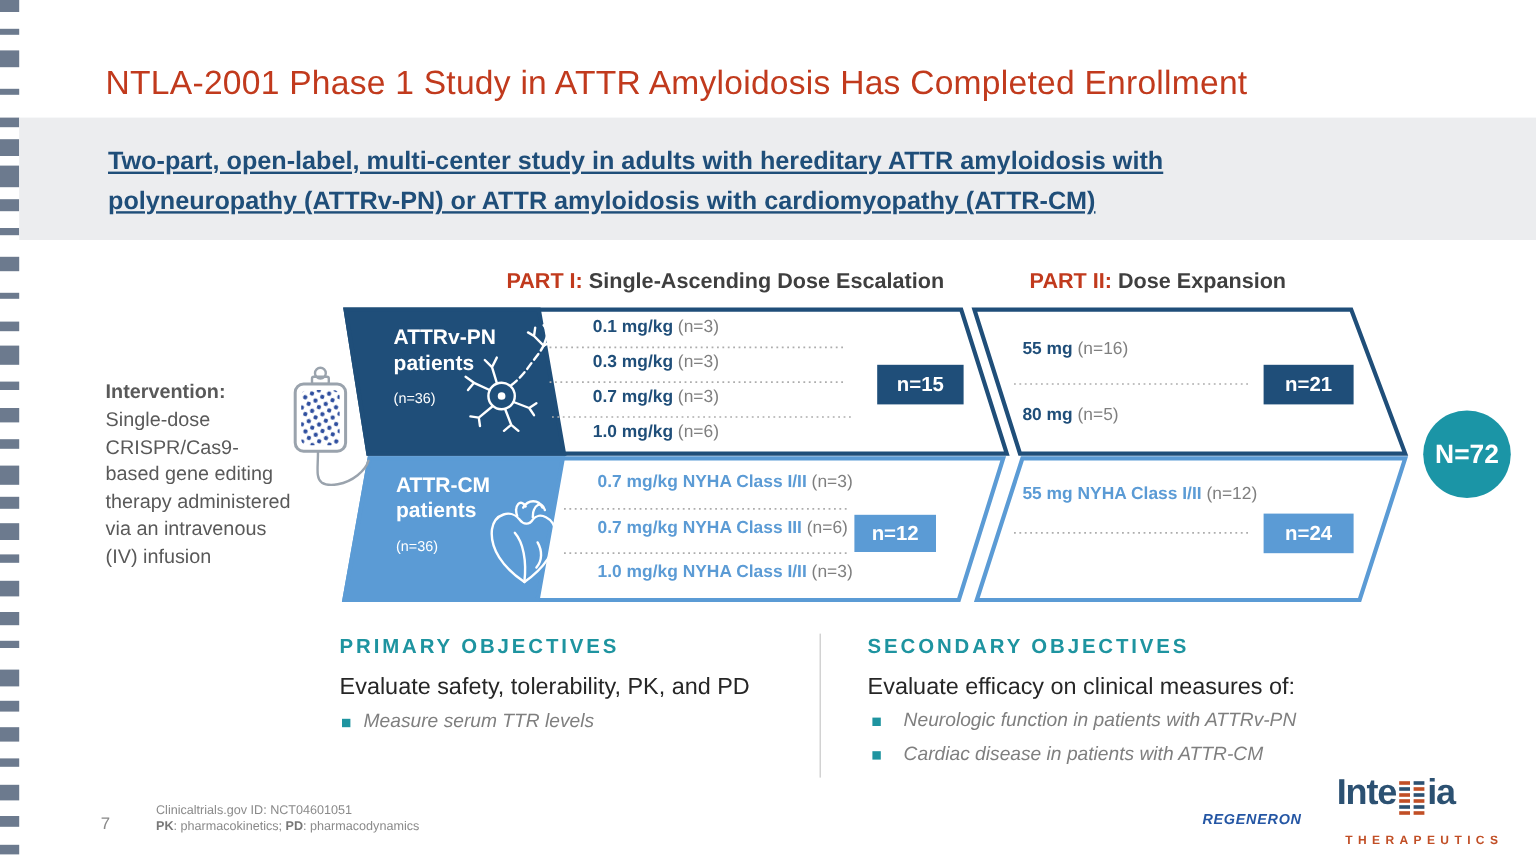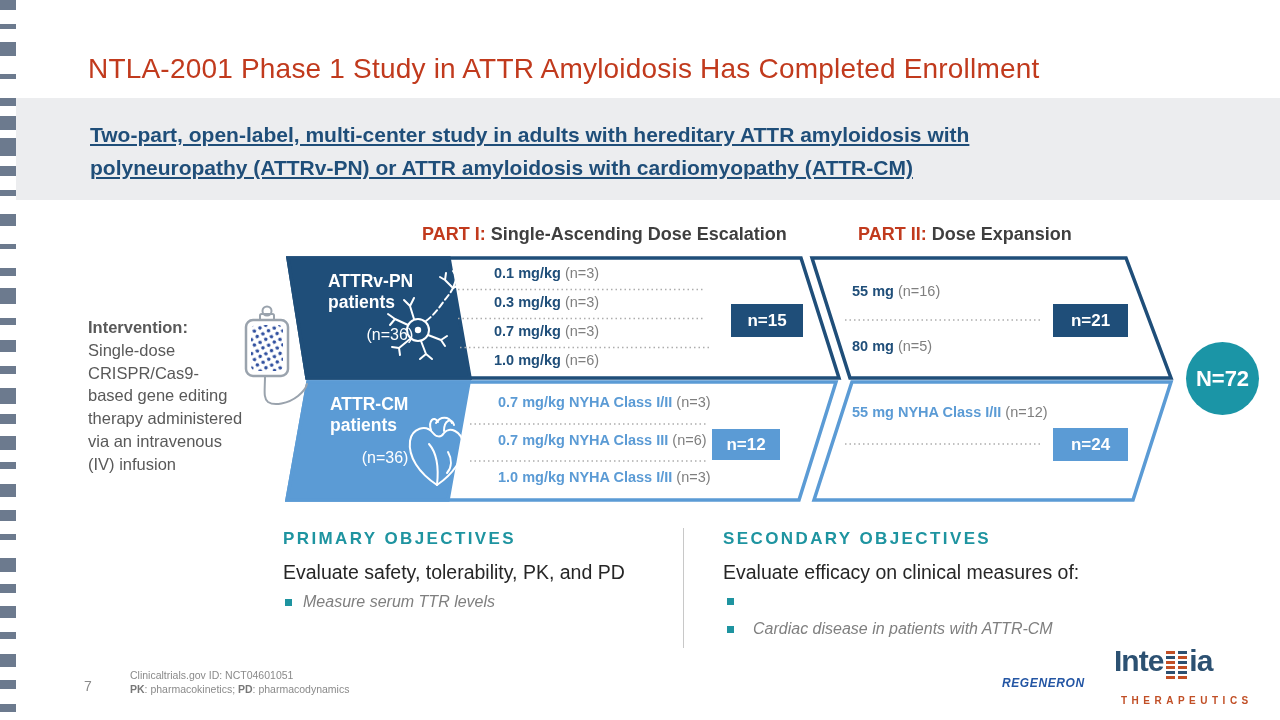--- a/index.html
+++ b/index.html
@@ -19,21 +19,21 @@
   .part-header{top:224px;font-size:18px;font-weight:bold;color:#3F3F3F;}
   .part-header .red{color:#C13A1D;}
   .ph1{left:422px;} .ph2{left:858px;}
   
   .dose{height:22px;font-size:14.5px;white-space:nowrap;}
   .dose .d{font-weight:bold;}
   .dose .navy{color:#1F4E79;} .dose .lblue{color:#5B9BD5;}
   .dose .n{color:#7F7F7F;margin-left:4px;font-weight:400;}
   .grouplabel{color:#ffffff;line-height:1.2;}
   .grouplabel .gname{display:block;font-size:17.5px;font-weight:bold;}
-  .grouplabel .gn{display:block;font-size:16px;margin-top:12px;text-align:right;}
+  .grouplabel .gn{display:block;font-size:12px;margin-top:12px;}
   .nbox{display:flex;align-items:center;justify-content:center;color:#fff;font-weight:bold;font-size:17px;}
   .nbox.dark{background:#1F4E79;} .nbox.light{background:#5B9BD5;}
   .ncircle{left:1186px;top:342px;width:73px;height:73px;border-radius:50%;background:#1B95A6;
     display:flex;align-items:center;justify-content:center;color:#fff;font-weight:bold;font-size:22px;}
   
   .intervention{left:88px;top:316px;width:182px;font-size:16.5px;color:#595959;line-height:1.38;}
   .intervention .ilabel{font-weight:bold;display:block;}
   .intervention .ibody{white-space:pre-line;}
   
   .objhead{font-size:17px;font-weight:bold;letter-spacing:2.4px;color:#1E94A0;}
@@ -237,20 +237,21 @@
   <div class="abs objhead" style="left:283px;top:529px">PRIMARY OBJECTIVES</div>
   <div class="abs objlead" style="left:283px;top:561px">Evaluate safety, tolerability, PK, and PD</div>
   <div class="abs bullet-sq" style="left:285px;top:599px"></div>
   <div class="abs bullet-tx" style="left:303px;top:593px">Measure serum TTR levels</div>
 
   <div class="abs vdivider"></div>
 
   <div class="abs objhead" style="left:723px;top:529px">SECONDARY OBJECTIVES</div>
   <div class="abs objlead" style="left:723px;top:561px">Evaluate efficacy on clinical measures of:</div>
   <div class="abs bullet-sq" style="left:727px;top:598px"></div>
+  <div class="abs bullet-tx" style="left:753px;top:592px">Neurologic function in patients with ATTRv-PN</div>
   <div class="abs bullet-sq" style="left:727px;top:626px"></div>
   <div class="abs bullet-tx" style="left:753px;top:620px">Cardiac disease in patients with ATTR-CM</div>
 
   <div class="abs pagenum">7</div>
   <div class="abs footnote" style="top:669px">Clinicaltrials.gov ID: NCT04601051</div>
   <div class="abs footnote" style="top:683px">
     <b>PK</b><span>: pharmacokinetics; </span><b>PD</b><span>: pharmacodynamics</span>
   </div>
 
   <div class="abs regeneron">REGENERON</div>

